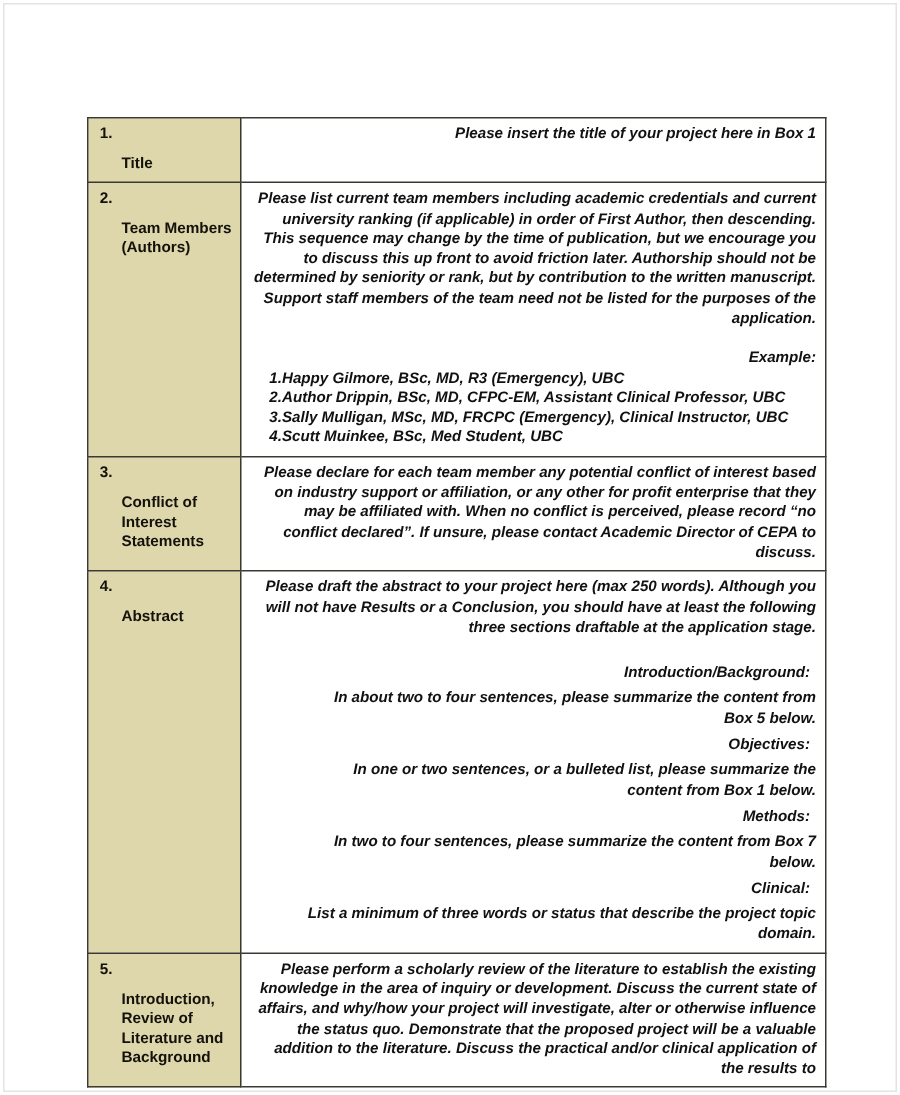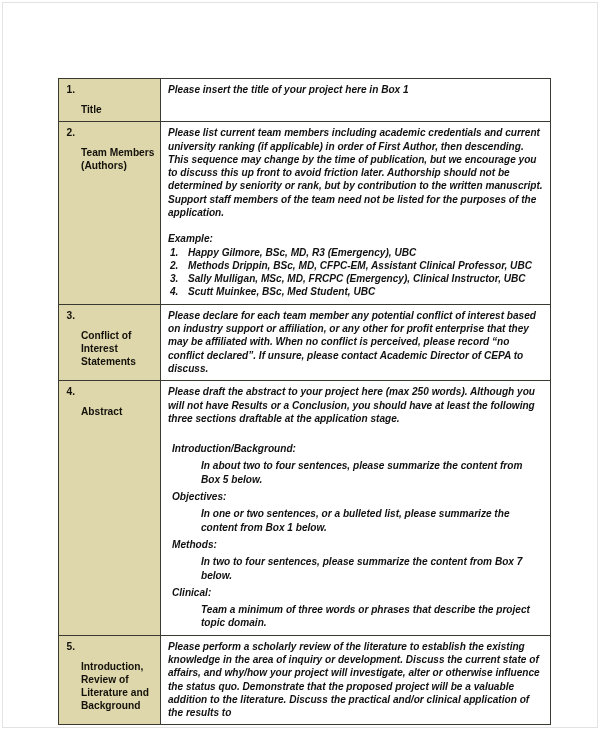--- a/index.html
+++ b/index.html
@@ -70,20 +70,21 @@
 
   .body-cell {
     background: #ffffff;
     font-style: italic;
     font-weight: bold;
     font-size: 10.1px;
     line-height: 13.3px;
     color: #111111;
     padding-left: 7px !important;
     padding-right: 6px !important;
+    text-align: right;
   }
 
   .para { margin: 0; }
   .spacer { height: 13px; }
 
   .ex-head { margin: 0; }
 
   ol.ex-list {
     margin: 0;
     padding: 0;
@@ -135,21 +136,21 @@
           <p class="para">Please list current team members including academic credentials and current university ranking (if applicable) in order of First Author, then descending.  This sequence may change by the time of publication, but we encourage you to discuss this up front to avoid friction later. Authorship should not be determined by seniority or rank, but by contribution to the written manuscript.  Support staff members of the team need not be listed for the purposes of the application.</p>
           <div class="spacer"></div>
           <p class="ex-head">Example:</p>
           <ol class="ex-list">
             <li>
               <span class="ex-num">1.</span>
               <span>Happy Gilmore, BSc, MD, R3 (Emergency), UBC</span>
             </li>
             <li>
               <span class="ex-num">2.</span>
-              <span>Methods Drippin, BSc, MD, CFPC-EM, Assistant Clinical Professor, UBC</span>
+              <span>Author Drippin, BSc, MD, CFPC-EM, Assistant Clinical Professor, UBC</span>
             </li>
             <li>
               <span class="ex-num">3.</span>
               <span>Sally Mulligan, MSc, MD, FRCPC (Emergency), Clinical Instructor, UBC</span>
             </li>
             <li>
               <span class="ex-num">4.</span>
               <span>Scutt Muinkee, BSc, Med Student, UBC</span>
             </li>
           </ol>
@@ -178,21 +179,21 @@
         <td class="body-cell">
           <p class="para">Please draft the abstract to your project here (max 250 words). Although you will not have Results or a Conclusion, you should have at least the following three sections draftable at the application stage.</p>
           <div class="spacer"></div>
           <p class="sub-head">Introduction/Background:</p>
           <p class="sub-body">In about two to four sentences, please summarize the content from Box 5 below.</p>
           <p class="sub-head">Objectives:</p>
           <p class="sub-body">In one or two sentences, or a bulleted list, please summarize the content from Box 1 below.</p>
           <p class="sub-head">Methods:</p>
           <p class="sub-body">In two to four sentences, please summarize the content from Box 7 below.</p>
           <p class="sub-head">Clinical:</p>
-          <p class="sub-body">Team a minimum of three words or phrases that describe the project topic domain.</p>
+          <p class="sub-body">List a minimum of three words or status that describe the project topic domain.</p>
         </td>
       </tr>
 
       <tr>
         <td class="label-cell">
           <div class="label-inner">
             <span class="label-num">5.</span>
             <span class="label-text">Introduction, Review of Literature and Background</span>
           </div>
         </td>

